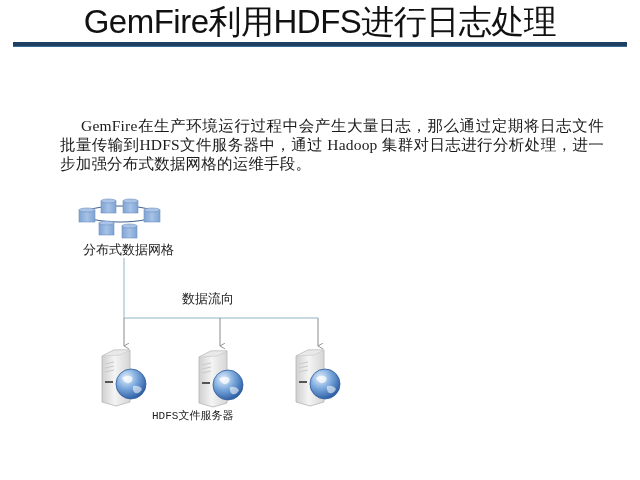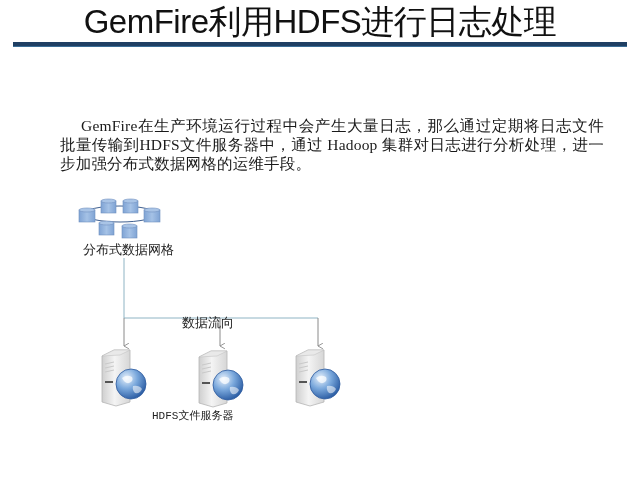--- a/index.html
+++ b/index.html
@@ -27,21 +27,21 @@
     font-size: 15.5px; line-height: 19px; color: #1a1a1a;
     text-indent: 21px;
     text-align: justify;
     letter-spacing: 0.2px;
   }
   .label {
     position: absolute; font-size: 13px; color: #222;
     white-space: nowrap;
   }
   .label-grid { left: 72px; top: 241px; margin-left: 11px; }
-  .label-flow { left: 182px; top: 290px; margin-top: 24px; }
+  .label-flow { left: 182px; top: 290px; }
   .label-hdfs { left: 152px; top: 408px; font-family: "Liberation Mono", "DejaVu Sans Mono", monospace; font-size: 11px; }
   .diagram-svg { position: absolute; left: 0; top: 0; }
 </style>
 </head>
 <body>
 
 <div class="title">GemFire利用HDFS进行日志处理</div>
 <div class="title-rule"></div>
 
 <div class="para">GemFire在生产环境运行过程中会产生大量日志，那么通过定期将日志文件批量传输到HDFS文件服务器中，通过 Hadoop 集群对日志进行分析处理，进一步加强分布式数据网格的运维手段。</div>

